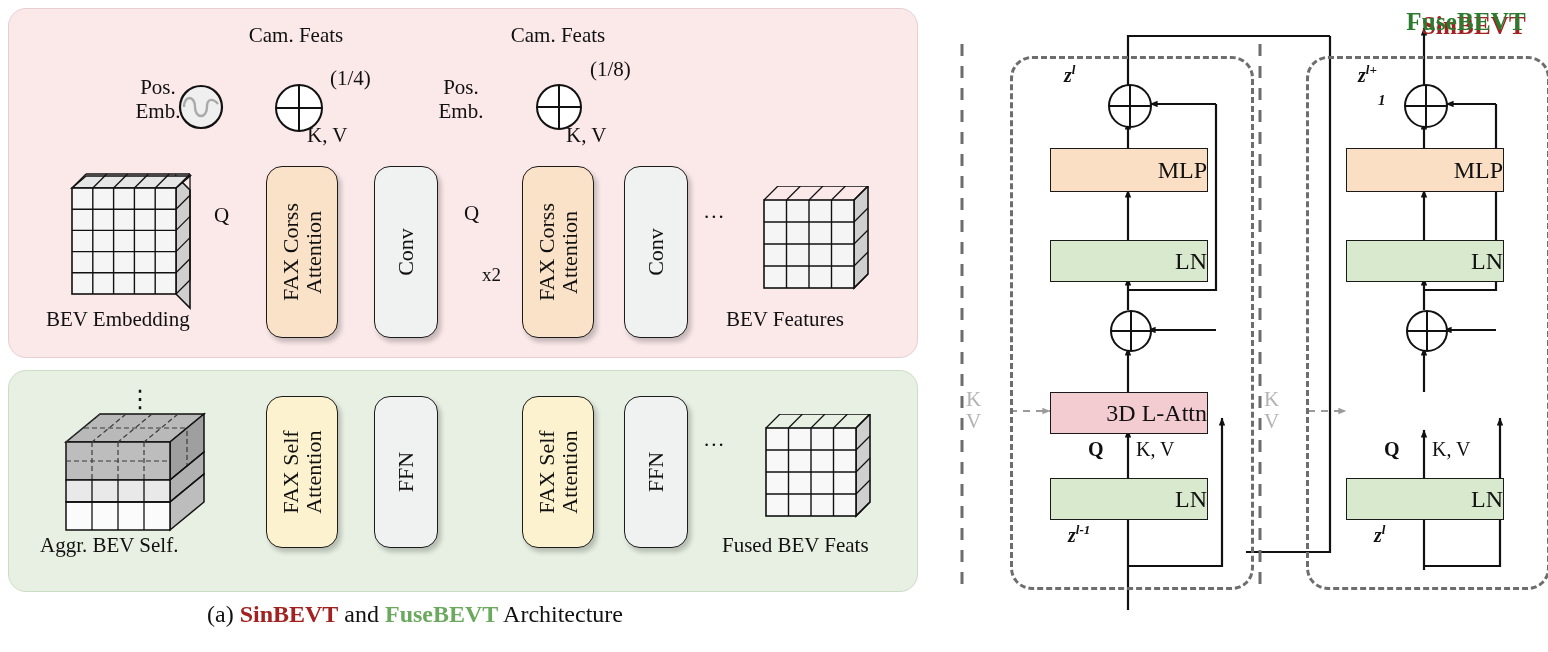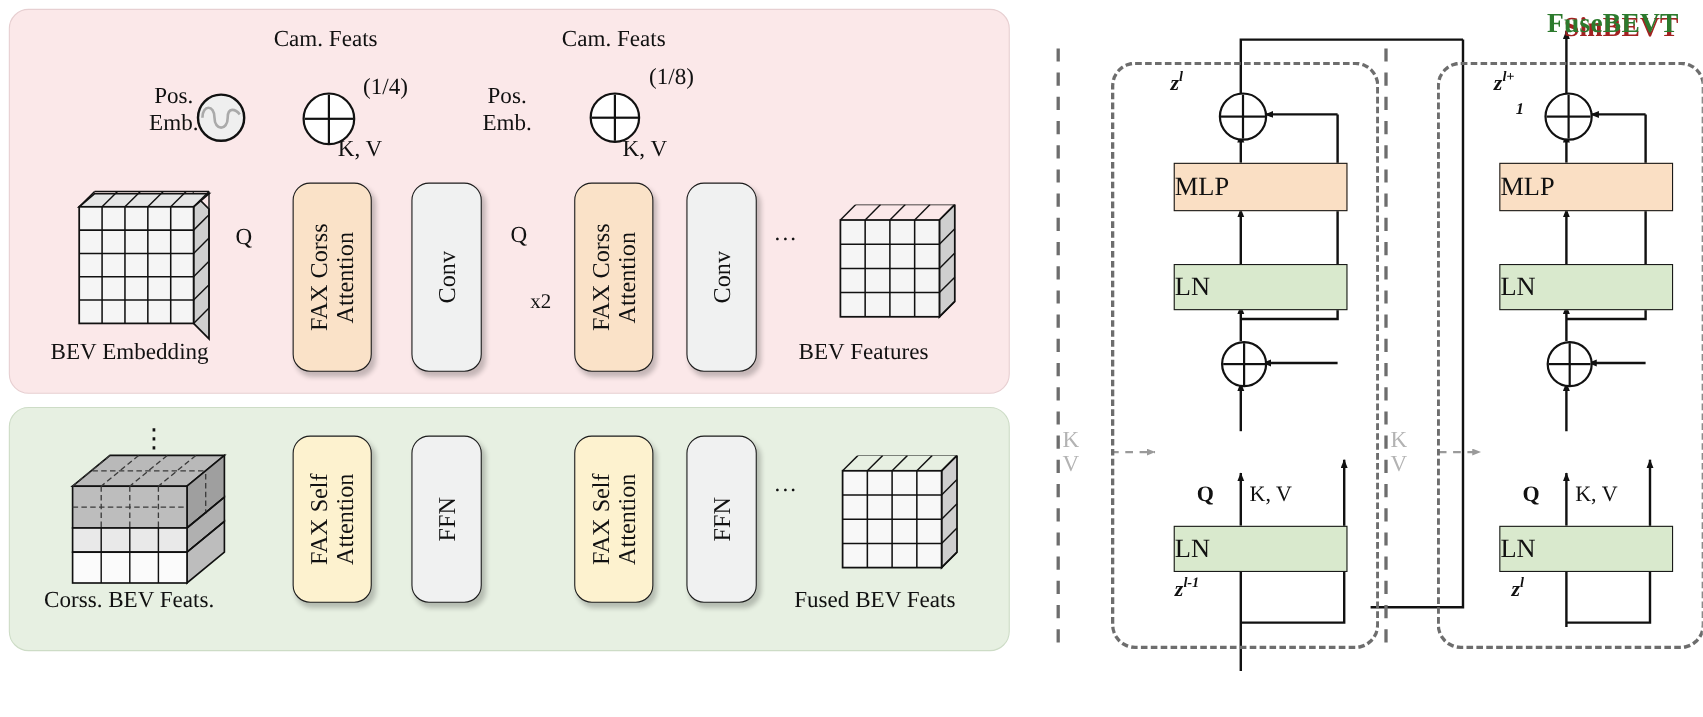--- a/index.html
+++ b/index.html
@@ -36,22 +36,22 @@
 
   
   .cube{position:absolute;}
   .cube svg{display:block;}
 
   
   #wires{position:absolute;left:0;top:0;width:1548px;height:652px;pointer-events:none;}
 
   
   .bbox{position:absolute;border:1.6px solid #1a1a1a;
-        display:flex;align-items:center;justify-content:flex-start;
-        font-size:24px;margin-left:17px;}
+        display:flex;align-items:center;justify-content:flex-end;
+        font-size:24px;}
   .c-mlp{background:#fadfc4;}
   .c-ln{background:#d9e9cd;}
   .c-latt{background:#f3ccd2;}
   .c-gatt{background:#c6d8ef;}
 
   
   .dashbox{position:absolute;border:3px dashed #6d6d6d;border-radius:22px;}
 
   
   .plus{position:absolute;border:2px solid #111;border-radius:50%;background:#fff;}
@@ -323,21 +323,21 @@
       <g stroke="#111" stroke-width="1.3" fill="none">
         <line x1="30" y1="68" x2="30" y2="118"></line>
         <line x1="56" y1="68" x2="56" y2="118"></line>
         <line x1="82" y1="68" x2="82" y2="118"></line>
         <line x1="4" y1="90" x2="108" y2="90"></line>
         <line x1="108" y1="90" x2="142" y2="62"></line>
         <line x1="108" y1="68" x2="142" y2="40"></line>
       </g>
     </svg>
   </div>
-  <div class="lbl" style="left:40px;top:534px;">Corss. BEV Feats.</div>
+  <div class="lbl" style="left:40px;top:534px;">Aggr. BEV Self.</div>
 
   <div class="modbox faxself" style="left:266px;top:396px;width:70px;height:150px;">
     <span class="vtxt">FAX Self
 Attention</span>
   </div>
   <div class="modbox ffn" style="left:374px;top:396px;width:62px;height:150px;">
     <span class="vtxt">FFN</span>
   </div>
   <div class="modbox faxself" style="left:522px;top:396px;width:70px;height:150px;">
     <span class="vtxt">FAX Self
@@ -389,20 +389,23 @@
 
   <div class="bbox c-mlp" style="left:1050px;top:148px;width:156px;height:42px;">
     <span>MLP</span>
   </div>
   <div class="bbox c-ln" style="left:1050px;top:240px;width:156px;height:40px;">
     <span>LN</span>
   </div>
 
   <div class="plus" style="left:1110px;top:310px;width:38px;height:38px;"></div>
 
+  <div class="bbox c-latt" style="left:1050px;top:392px;width:156px;height:40px;">
+    <span>3D L-Attn</span>
+  </div>
   <div class="kvgray" style="left:966px;top:388px;">K
 V</div>
 
   <div class="math" style="left:1088px;top:438px;">Q</div>
   <div class="kv" style="left:1136px;top:438px;">K, V</div>
 
   <div class="bbox c-ln" style="left:1050px;top:478px;width:156px;height:40px;">
     <span>LN</span>
   </div>
   <div class="math" style="left:1068px;top:522px;">
@@ -430,16 +433,19 @@
   <div class="math" style="left:1384px;top:438px;">Q</div>
   <div class="kv" style="left:1432px;top:438px;">K, V</div>
 
   <div class="bbox c-ln" style="left:1346px;top:478px;width:156px;height:40px;">
     <span>LN</span>
   </div>
   <div class="math" style="left:1374px;top:522px;">
     <i>z</i><sup>l</sup>
   </div>
 
+  <div class="caption" style="left:207px;top:601px;">
+    <span>(a) </span><span class="cap-red">SinBEVT</span><span> and </span><span class="cap-green">FuseBEVT</span><span> Architecture</span>
+  </div>
 
 
 
 </div>
 
 </body></html>

